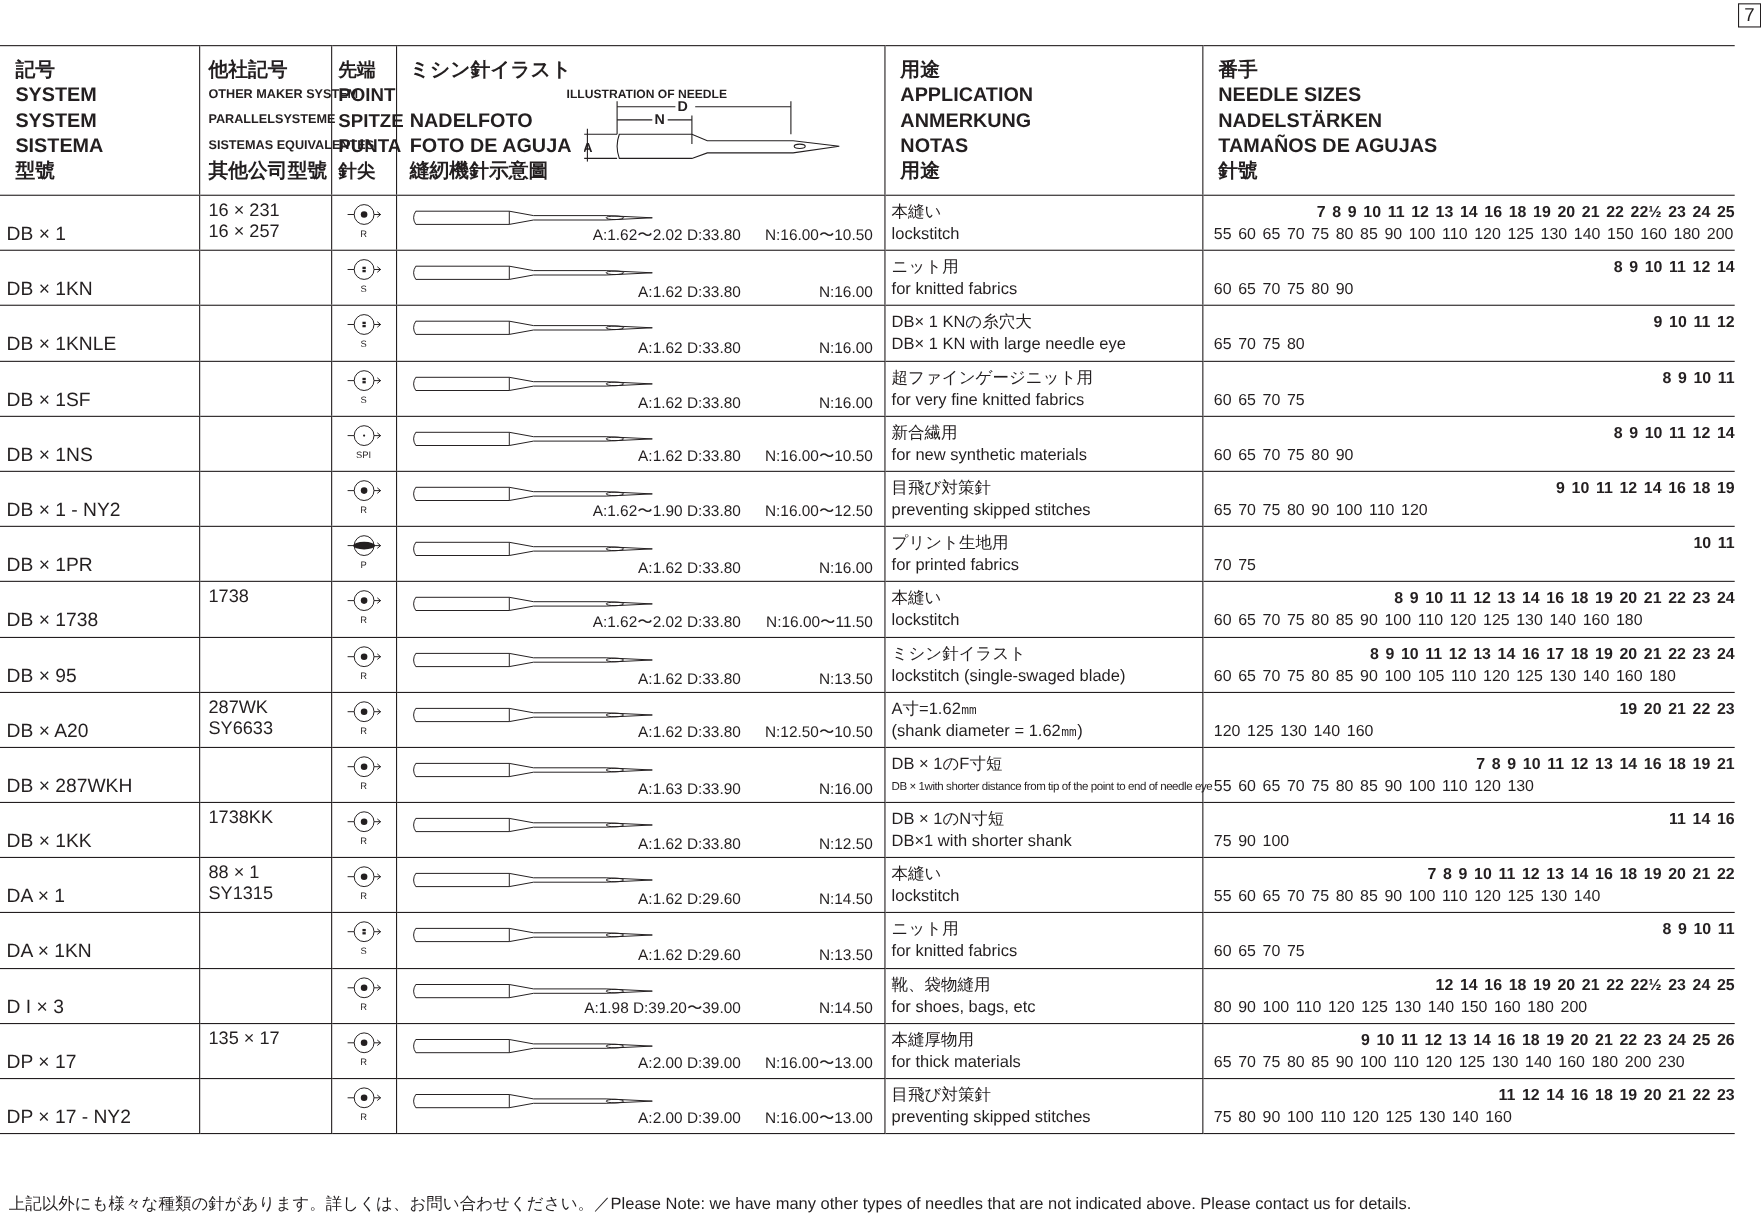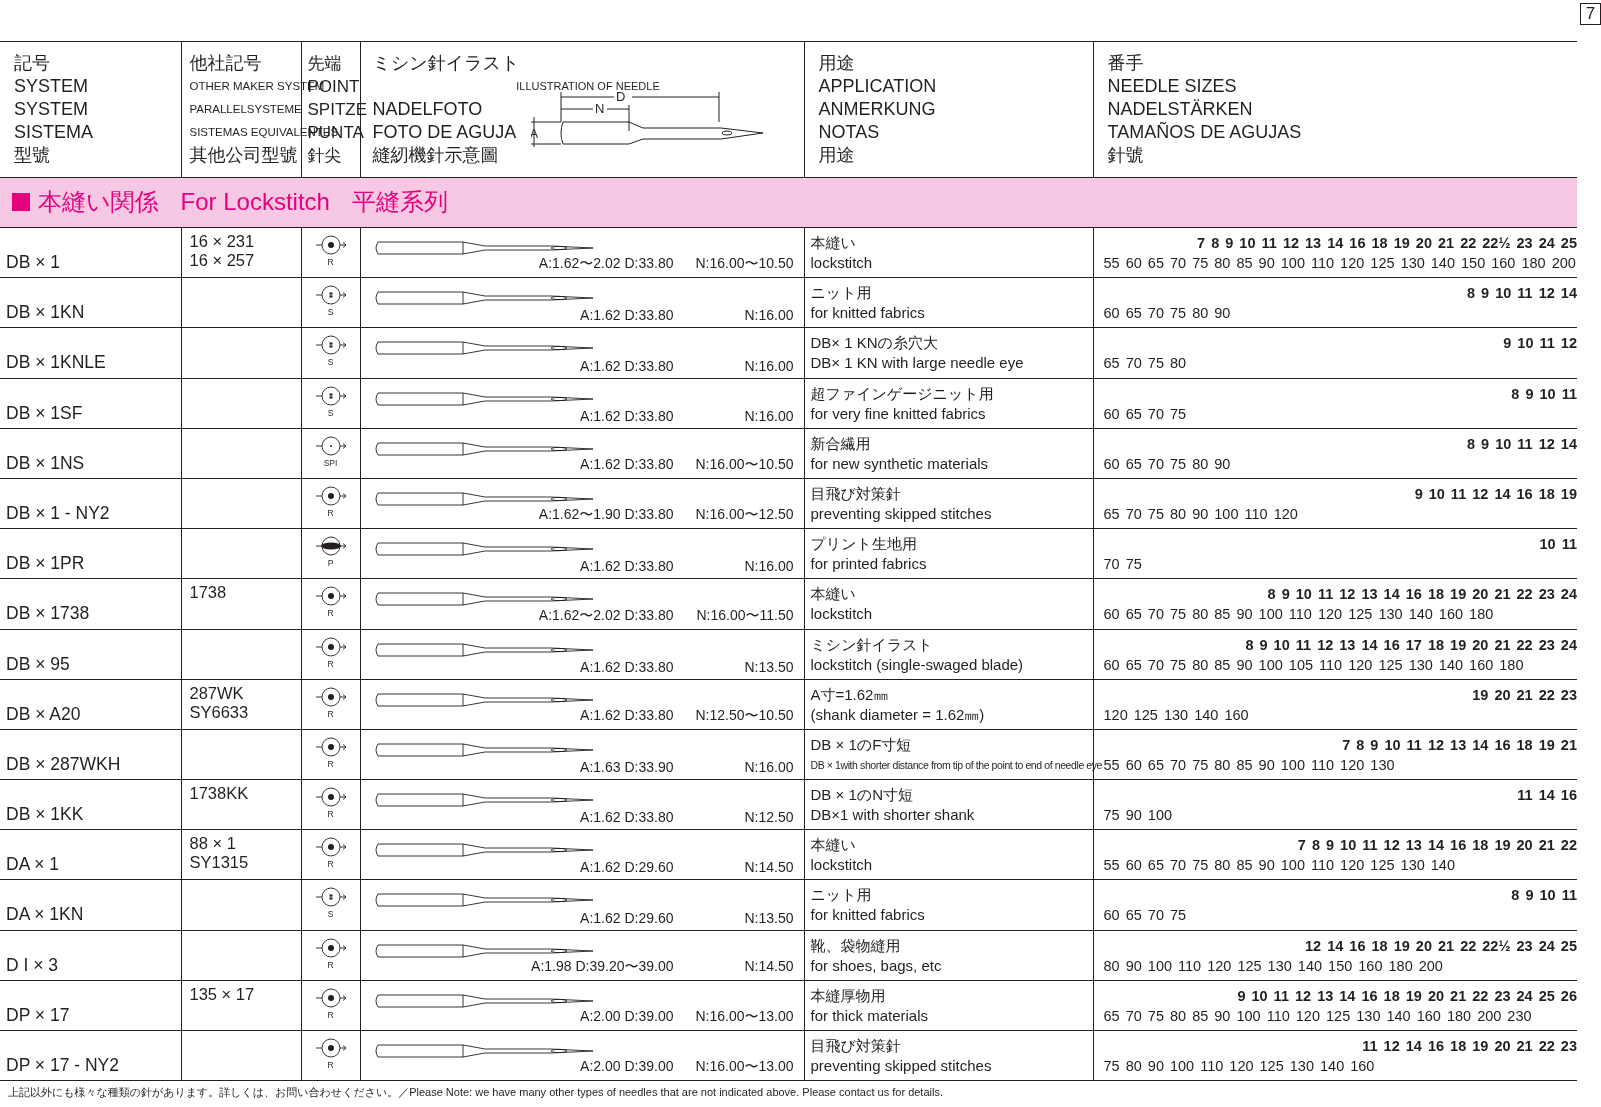--- a/index.html
+++ b/index.html
@@ -21,21 +21,21 @@
   }
   table.needles tr td:first-child, table.needles tr th:first-child { border-left: none; }
 
   col.c-sys { width: 181px; }
   col.c-oth { width: 120px; }
   col.c-pt { width: 59px; }
   col.c-ill { width: 444px; }
   col.c-app { width: 289px; }
   col.c-size { width: 484px; }
 
-  .hdr th { height: 136px; font-weight: normal; text-align: left; padding: 10px 0 0 14px; }
+  .hdr th { height: 136px; font-weight: bold; text-align: left; padding: 10px 0 0 14px; }
   .hdr th .ln { font-size: 18px; line-height: 23px; display: block; white-space: nowrap; }
   .hdr th.oth { padding-left: 8px; }
   .hdr th.oth .sm { font-size: 11.5px; }
   .hdr th.pt { padding-left: 6px; }
   .hdr th.pt .ln { font-size: 17px; }
   .hdr th.ill { padding-left: 12px; position: relative; }
   .hdr th.ill .ln { font-size: 18px; }
   .hdr th.ill .sm { font-size: 11px; text-align: center; }
   .hdr th.app { padding-left: 14px; }
   .hdr th.size { padding-left: 14px; }
@@ -61,21 +61,21 @@
   }
   td.ill .dims span { display: inline-block; }
   td.ill .dims .dn { display: inline-block; min-width: 120px; text-align: right; }
   td.app { padding: 5px 0 0 6px; font-size: 15px; line-height: 20px; white-space: nowrap; }
   td.app .tiny { font-size: 10.5px; letter-spacing: -0.4px; }
   td.size { padding: 5px 0 0 10px; font-size: 14.5px; line-height: 20px; white-space: nowrap; }
   td.size .bold { font-weight: bold; display: block; word-spacing: 2px; text-align: right; }
   td.size .metric { display: block; word-spacing: 2px; }
 
   .footer {
-    position: absolute; left: 8px; top: 1085px; font-size: 11px; white-space: nowrap;
+    position: absolute; left: 8px; top: 1085px; font-size: 15px; white-space: nowrap;
   }
 </style>
 </head>
 <body>
 
 <div class="page-num">7</div>
 
 <table class="needles">
   <colgroup>
     <col class="c-sys">
@@ -144,25 +144,20 @@
       <th class="size">
         <span class="ln">番手</span>
         <span class="ln">NEEDLE SIZES</span>
         <span class="ln">NADELSTÄRKEN</span>
         <span class="ln">TAMAÑOS DE AGUJAS</span>
         <span class="ln">針號</span>
       </th>
     </tr>
   </thead>
   <tbody id="tbody">
-    <tr class="section">
-      <td colspan="6">
-        <span class="sq"></span><span>本縫い関係</span><span class="gap"></span><span>For Lockstitch</span><span class="gap"></span><span>平縫系列</span>
-      </td>
-    </tr>
 
   <tr class="row">
     <td class="sys"><span>DB × 1</span></td>
     <td class="oth">
       <div>16 × 231</div>
       <div>16 × 257</div>
     </td>
     <td class="pt">
       <span class="pt-icon"><svg width="34" height="22" viewBox="0 0 34 22">
               <g stroke="#231f20" fill="none" stroke-width="0.9">

